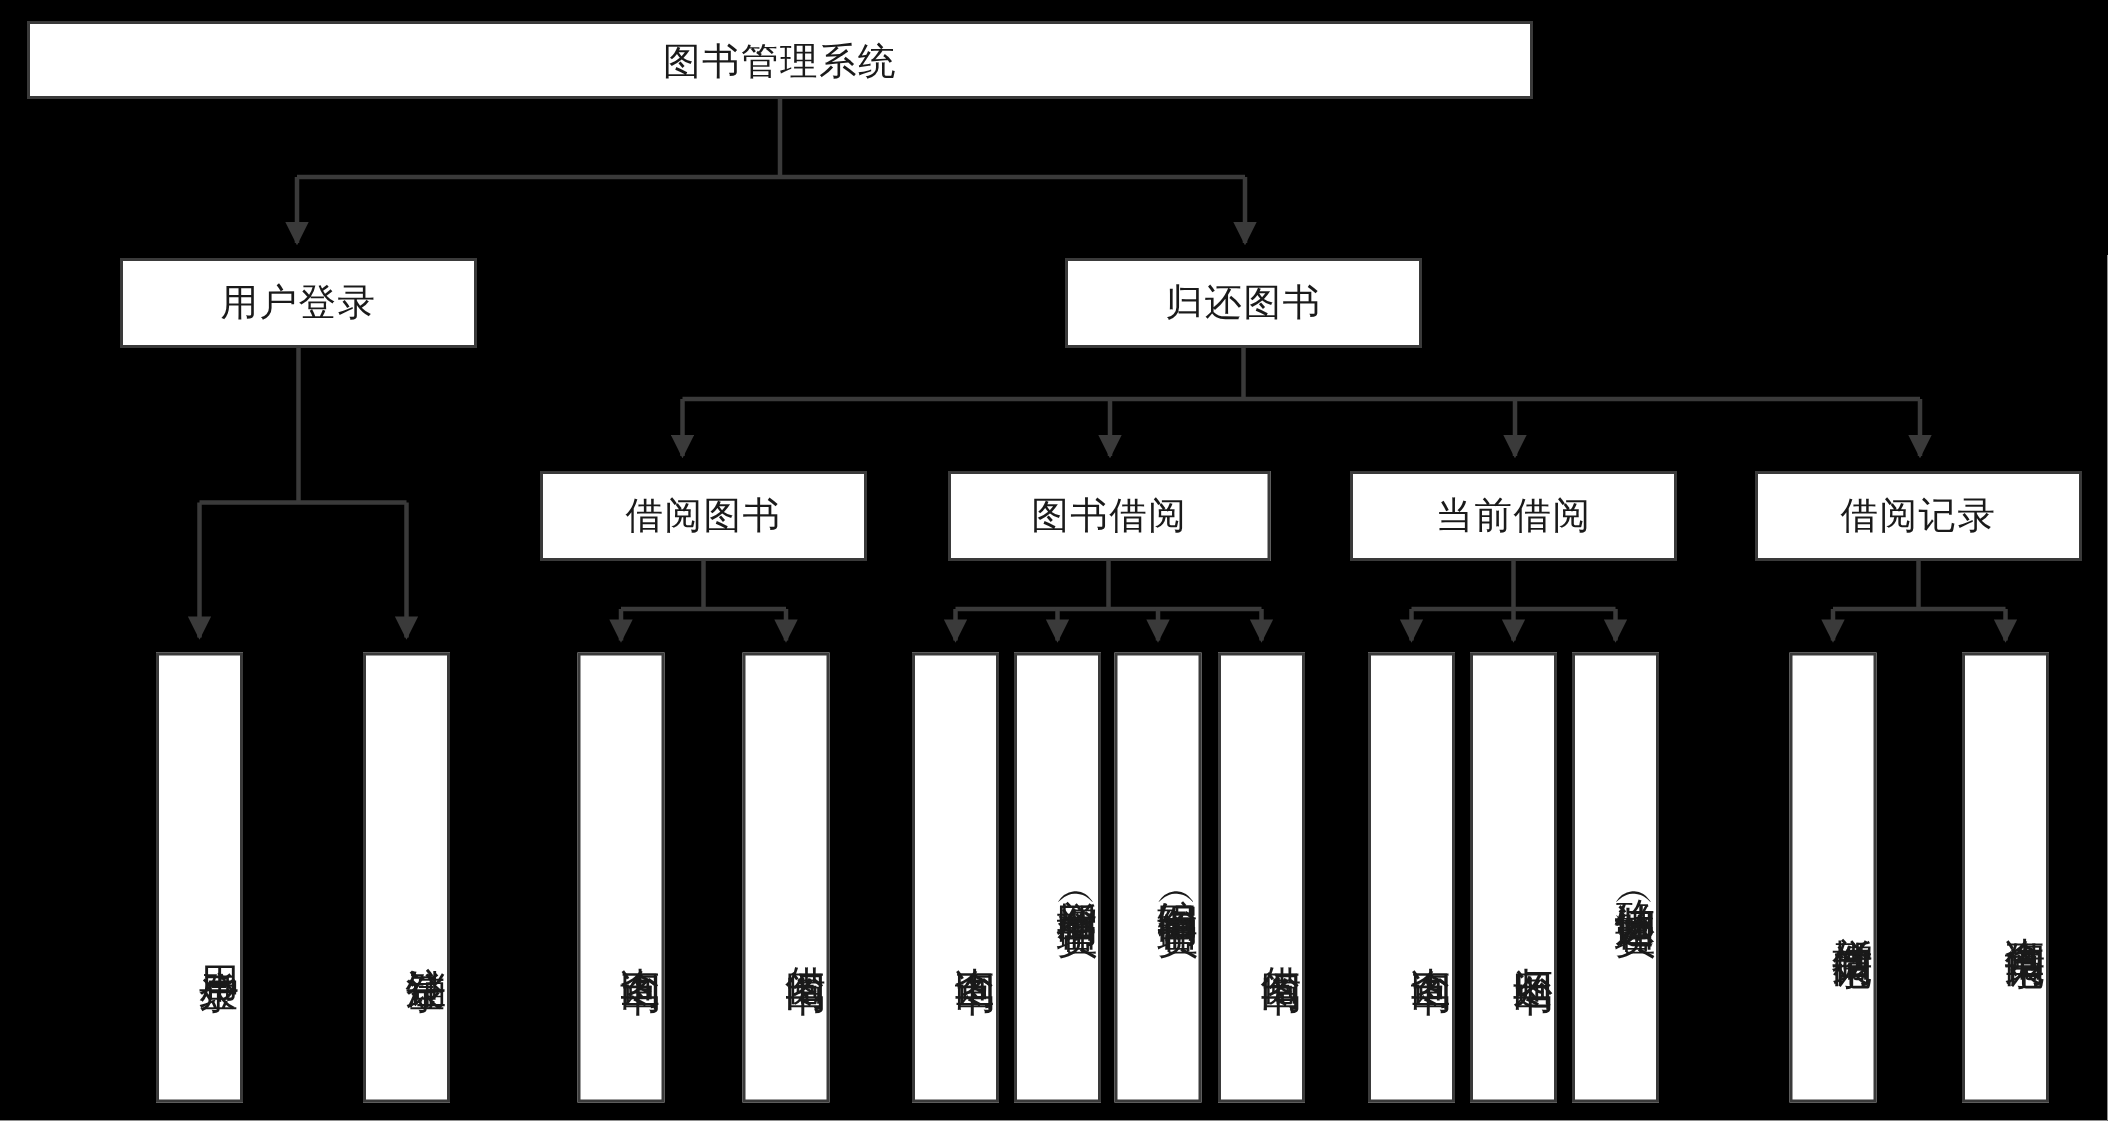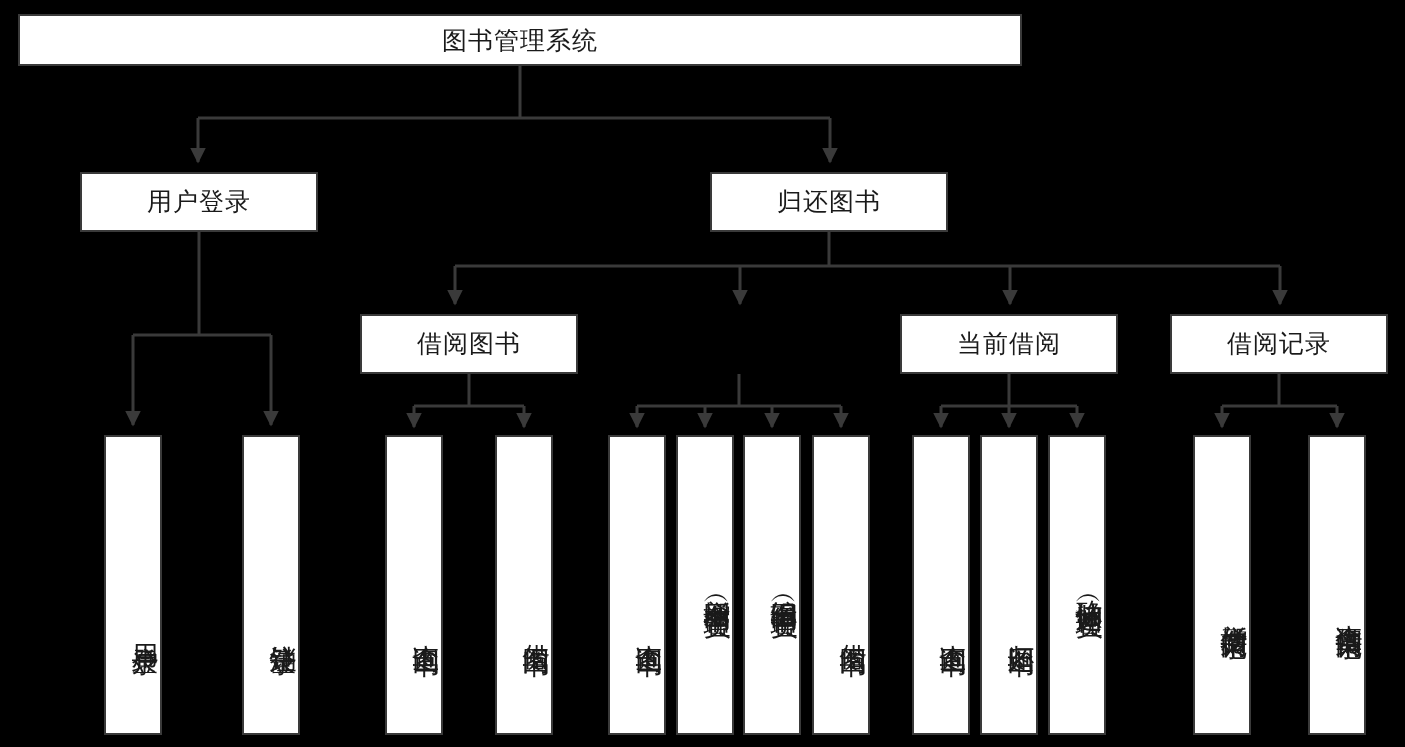--- a/index.html
+++ b/index.html
@@ -132,20 +132,23 @@
   <div class="node node-h" style="left:80px; top:172px; width:238px; height:60px;">
     <span>用户登录</span>
   </div>
   <div class="node node-h" style="left:710px; top:172px; width:238px; height:60px;">
     <span>归还图书</span>
   </div>
 
   <div class="node node-h" style="left:360px; top:314px; width:218px; height:60px;">
     <span>借阅图书</span>
   </div>
+  <div class="node node-h" style="left:632px; top:314px; width:215px; height:60px;">
+    <span>图书借阅</span>
+  </div>
   <div class="node node-h" style="left:1170px; top:314px; width:218px; height:60px;">
     <span>借阅记录</span>
   </div>
   <div class="node node-h" style="left:900px; top:314px; width:218px; height:60px;">
     <span>当前借阅</span>
   </div>
 
   <div class="node node-v" style="left:104px; top:435px; width:58px; height:300px; padding-top:84px;">
     <span>用户登录</span>
   </div>

